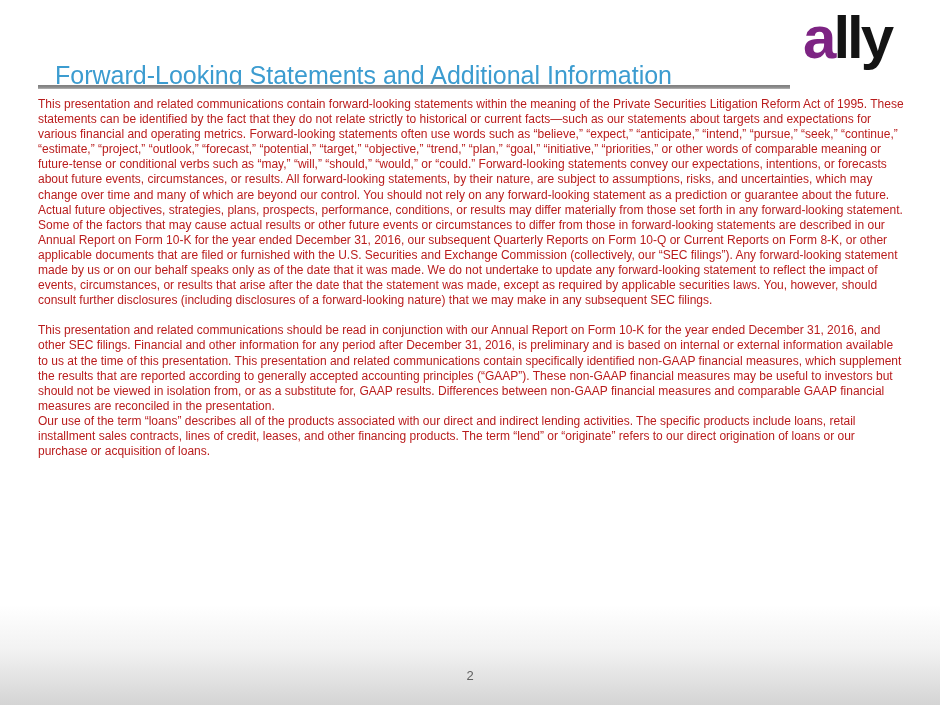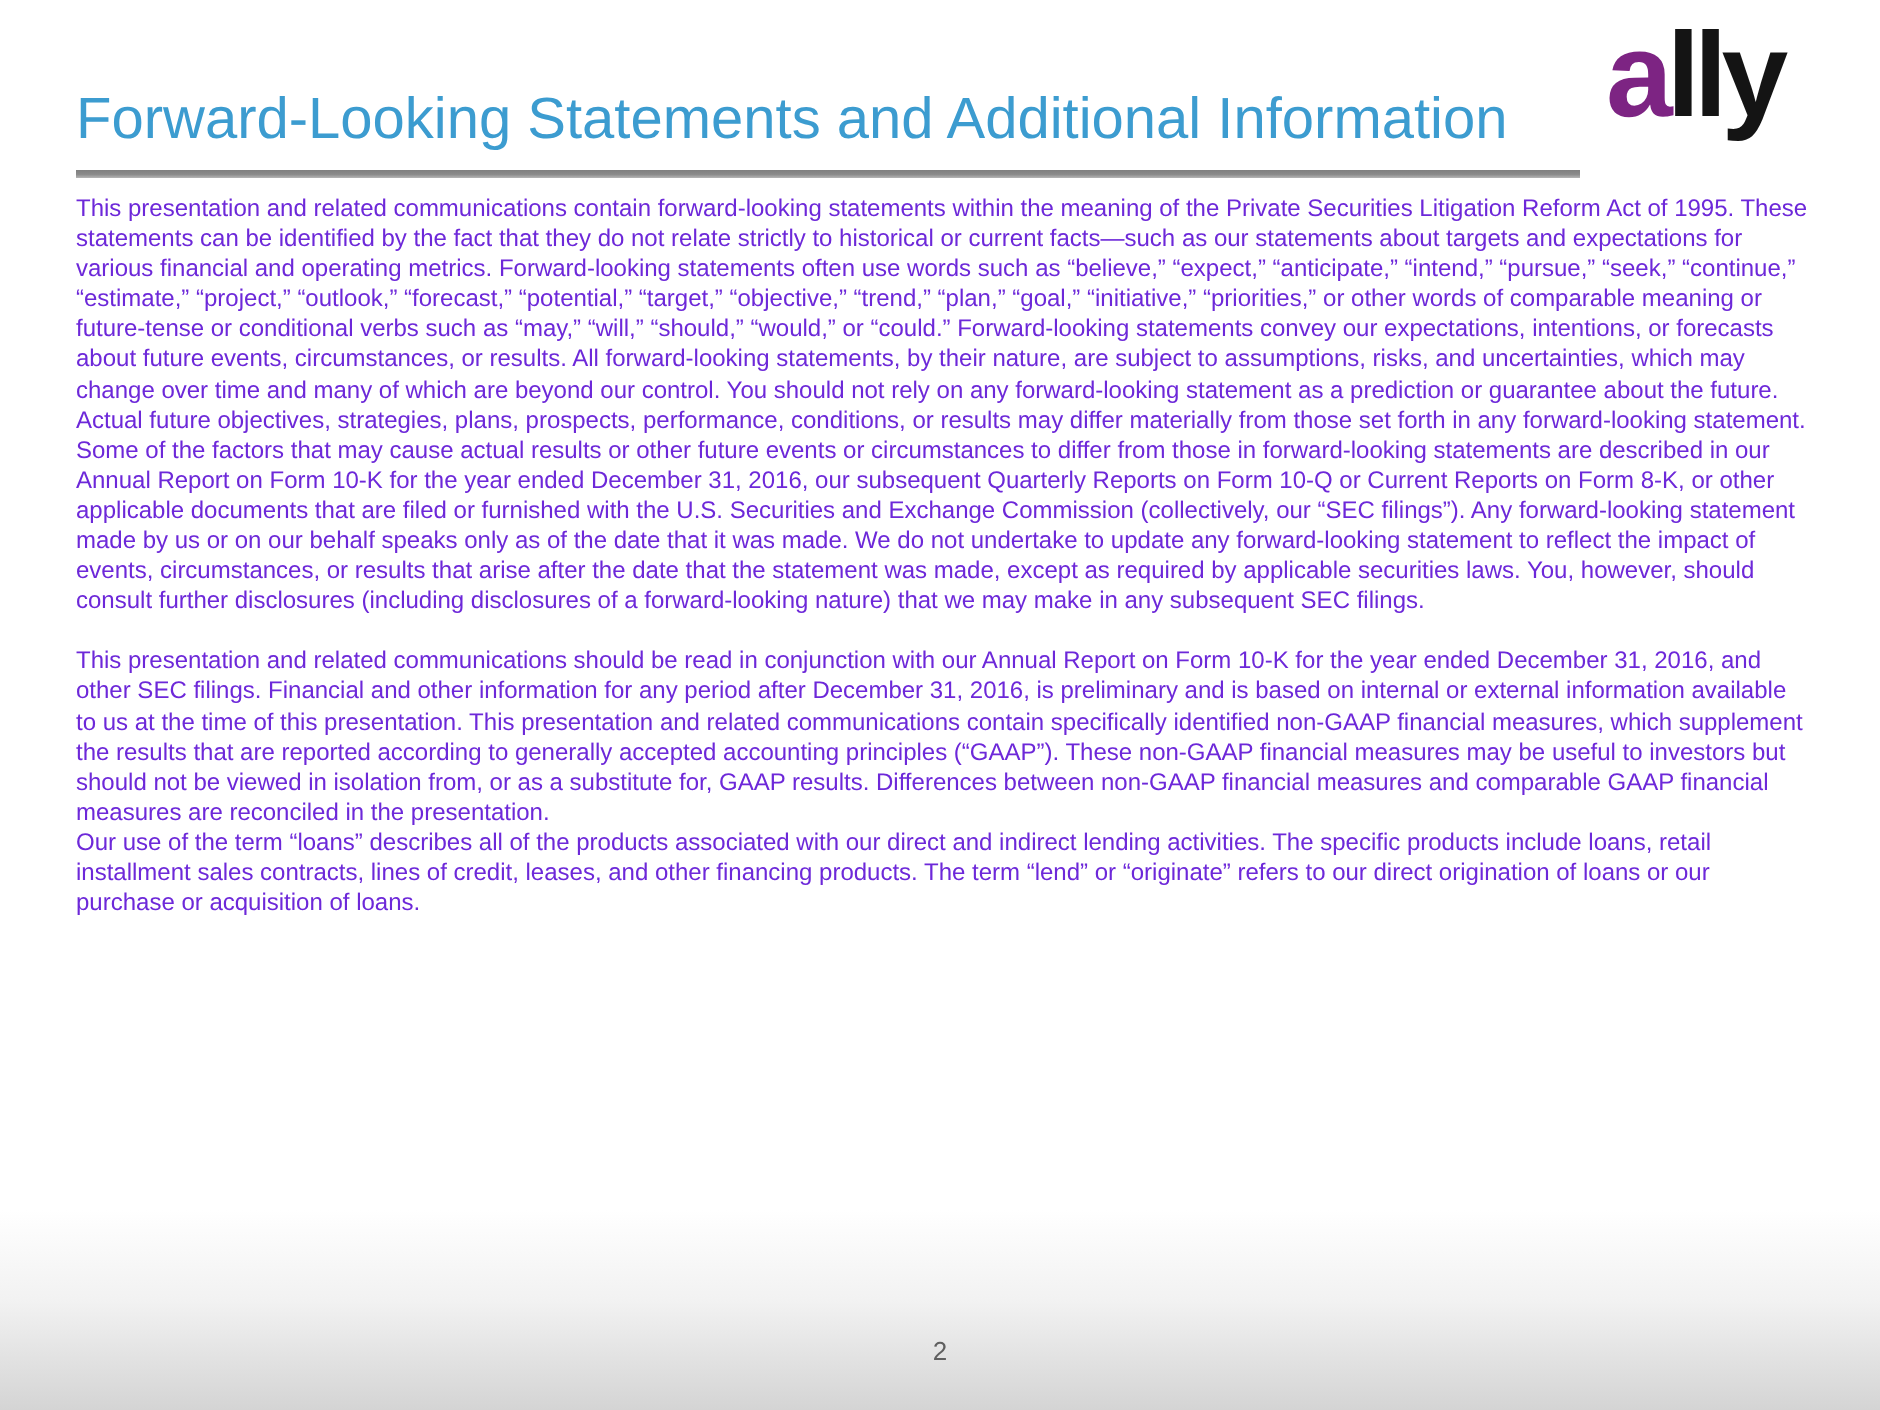--- a/index.html
+++ b/index.html
@@ -17,22 +17,22 @@
   }
   .header {
     position: absolute;
     top: 0; left: 0; right: 0;
     height: 96px;
   }
   .page-title {
     position: absolute;
     left: 38px;
     top: 44px;
-    margin: 0;
-    font-size: 29px;
+    margin: 17px;
+    font-size: 25px;
     font-weight: 400;
     letter-spacing: 0px;
     color: #3c9cd0;
     white-space: nowrap;
   }
   .title-underline {
     position: absolute;
     left: 38px;
     top: 85px;
     width: 752px;
@@ -49,21 +49,21 @@
     line-height: 1;
     white-space: nowrap;
   }
   .logo .logo-a { color: #7d2483; }
   .logo .logo-lly { color: #141414; text-align: center; }
   .body-text {
     position: absolute;
     left: 38px;
     top: 97px;
     width: 868px;
-    color: #6d28d9;
+    color: #b91c1c;
     font-size: 12px;
     line-height: 15.1px;
     text-align: left;
   }
   .body-text p {
     margin: 0;
   }
   .body-text p.para-1 {
     margin-bottom: 15px;
   }

